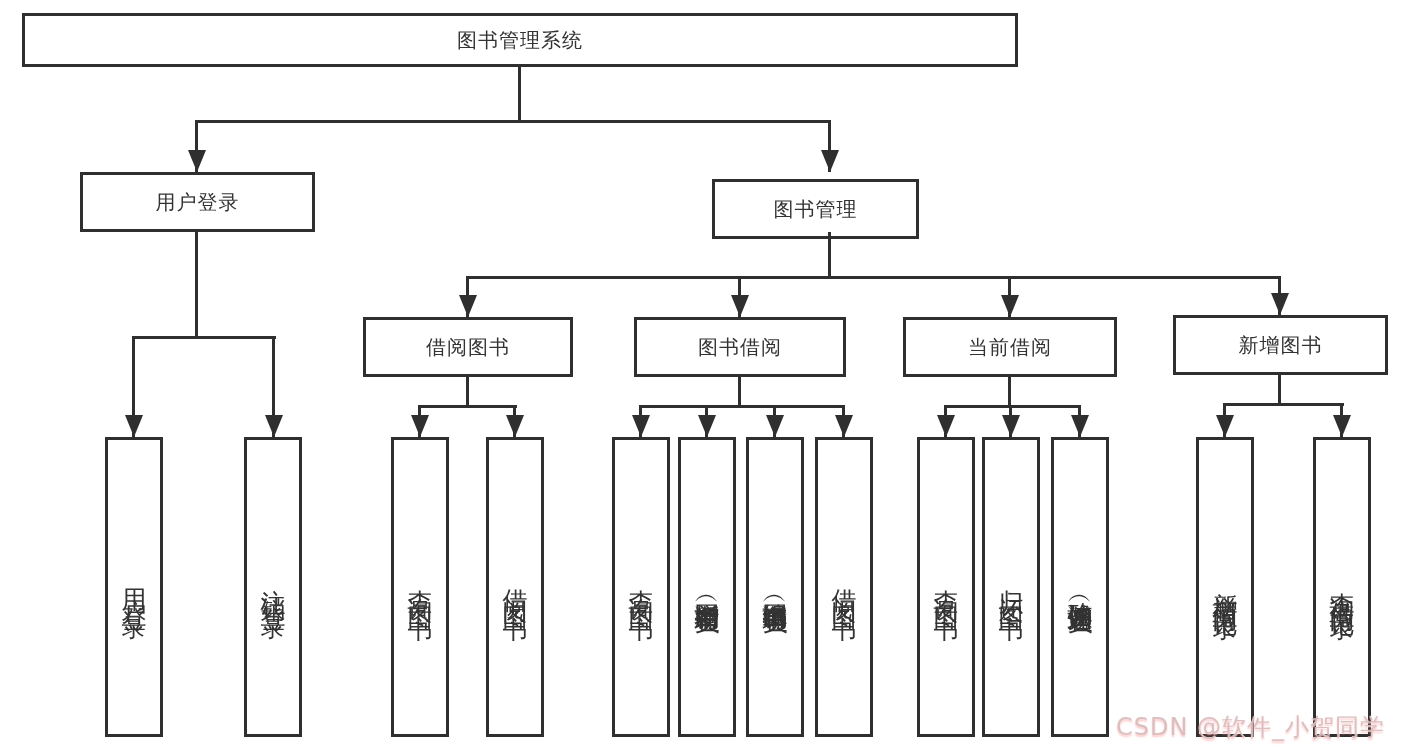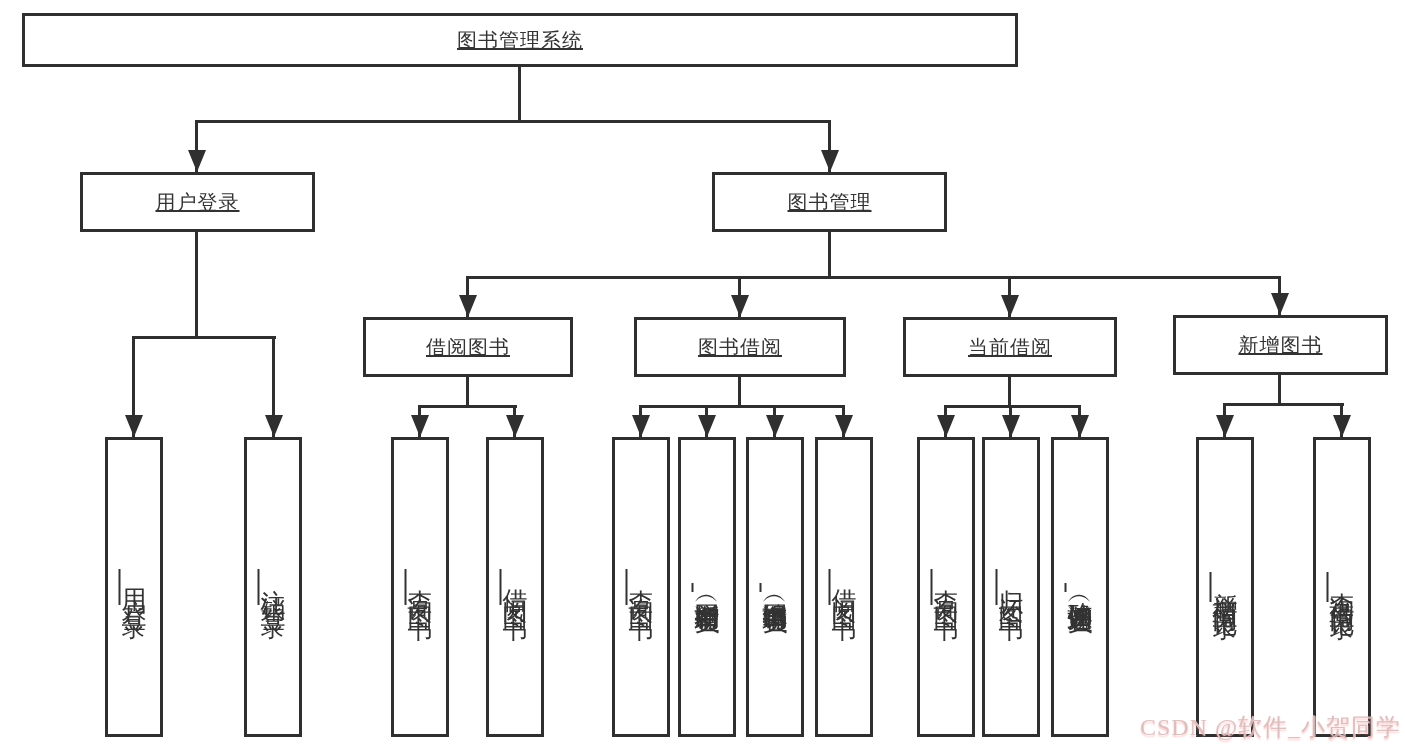--- a/index.html
+++ b/index.html
@@ -5,55 +5,54 @@
   html,body{margin:0;padding:0;background:#ffffff;}
   #canvas{
     position:relative;width:1405px;height:747px;background:#ffffff;overflow:hidden;
     font-family:"DejaVu Sans","Liberation Sans",sans-serif;
   }
   .box{
     position:absolute;box-sizing:border-box;background:#ffffff;
     border:3px solid #2f2f2f;color:#333333;
     display:flex;align-items:center;justify-content:center;
     text-align:center;
-    text-decoration:underline;
   }
   .h{font-size:20px;letter-spacing:1px;}
   .leaf{
     writing-mode:vertical-rl;
     font-size:25px;line-height:1;
   }
   .leaf.short{letter-spacing:9px;}
   .leaf.mid{letter-spacing:5px;}
   .leaf.long{letter-spacing:1px;}
   .vline{position:absolute;width:3px;background:#2f2f2f;}
   .hline{position:absolute;height:3px;background:#2f2f2f;}
   .arrow{
     position:absolute;width:0;height:0;
     border-left:9px solid transparent;
     border-right:9px solid transparent;
     border-top:22px solid #2f2f2f;
   }
   .watermark{
-    position:absolute;top:711px;right:4px;
+    position:absolute;top:711px;right:20px;
     font-size:24px;letter-spacing:1px;
     color:rgba(217,190,190,0.95);
     text-shadow:0 2px 2px rgba(255,130,130,0.45), 1px 1px 0 rgba(255,255,255,0.65);
-    pointer-events:none;white-space:nowrap;font-family:Liberation Serif, serif;
+    pointer-events:none;white-space:nowrap;
   }
 </style>
 </head>
 <body>
 
 <div id="canvas">
 
   <div class="box h" style="left:22px;top:13px;width:996px;height:54px;">图书管理系统</div>
 
   <div class="box h" style="left:80px;top:172px;width:235px;height:60px;">用户登录</div>
-  <div class="box h" style="left:712px;top:172px;width:235px;height:60px;">图书管理</div>
+  <div class="box h" style="left:712px;top:179px;width:207px;height:60px;">图书管理</div>
 
   <div class="box h" style="left:363px;top:317px;width:210px;height:60px;">借阅图书</div>
   <div class="box h" style="left:634px;top:317px;width:212px;height:60px;">图书借阅</div>
   <div class="box h" style="left:903px;top:317px;width:214px;height:60px;">当前借阅</div>
   <div class="box h" style="left:1173px;top:315px;width:215px;height:60px;">新增图书</div>
 
   <div class="box leaf short" style="left:105px;top:437px;width:58px;height:300px;">用户登录</div>
   <div class="box leaf short" style="left:244px;top:437px;width:58px;height:300px;">注销登录</div>
 
   <div class="box leaf short" style="left:391px;top:437px;width:58px;height:300px;">查询图书</div>

